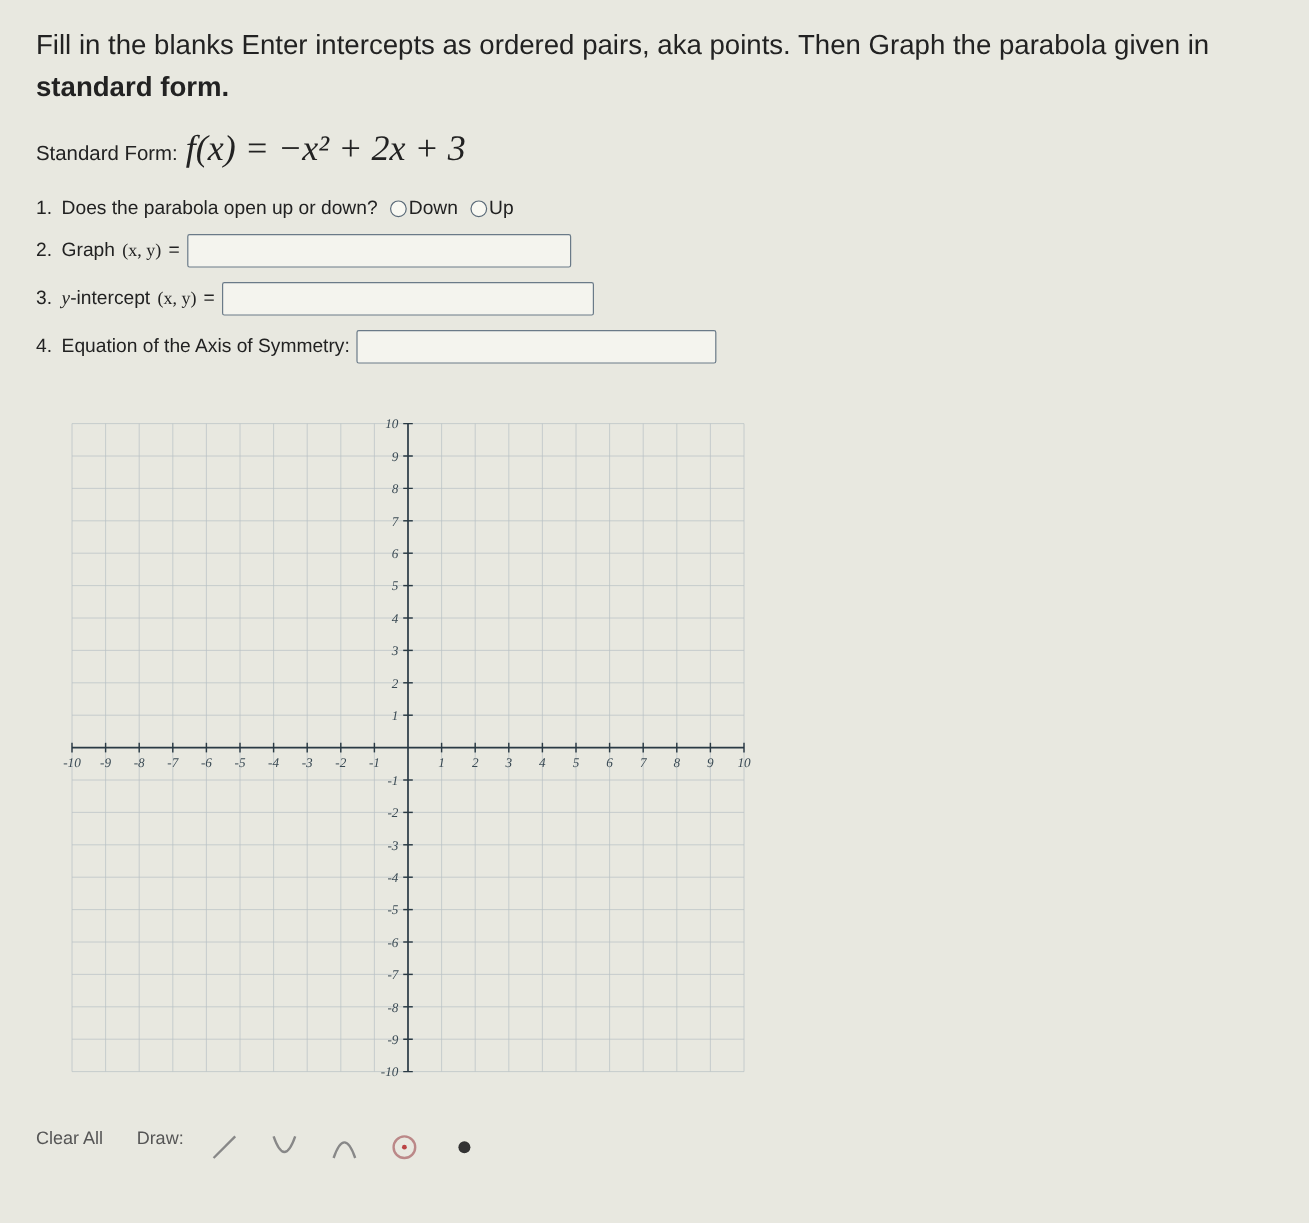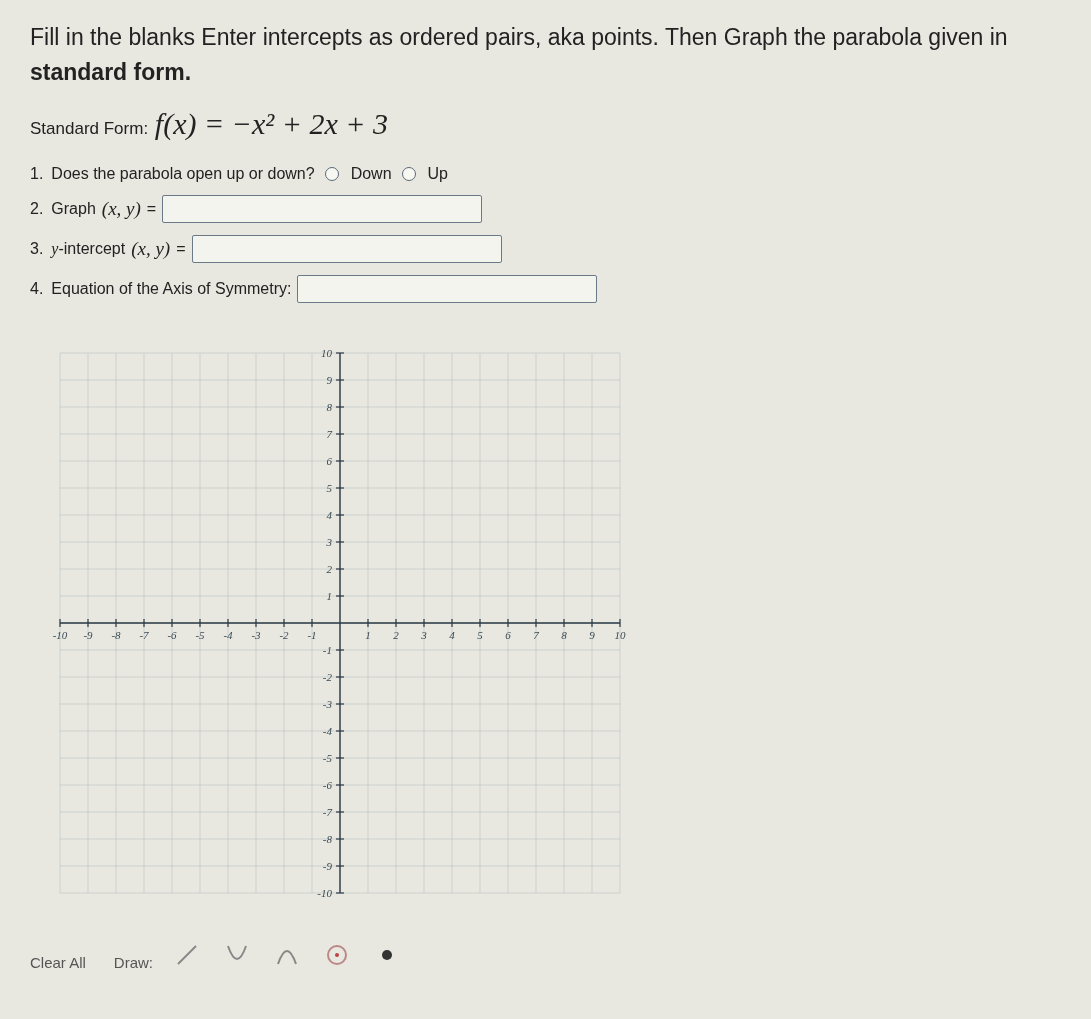--- a/index.html
+++ b/index.html
@@ -29,48 +29,48 @@
     .questions { margin-top: 8px; }
     .qline {
       font-size: 16px;
       margin-bottom: 12px;
       display: flex;
       align-items: center;
       flex-wrap: wrap;
       gap: 6px;
     }
     .qnum { margin-right: 2px; }
-    .mathvar { font-family: 'Times New Roman', serif; font-style: italic; font-size: 19px; }
+    .mathvar { font-family: 'Times New Roman', serif; font-size: 15px; }
     .blank {
       display: inline-block;
       border: 1px solid #6a7a88;
       background: #f4f4ee;
       height: 28px;
       border-radius: 2px;
     }
     .blank.w1 { width: 320px; }
     .blank.w2 { width: 310px; }
     .blank.w3 { width: 300px; }
     .italic-y { font-style: italic; font-family: 'Times New Roman', serif; }
-    .radio-wrap { display: inline-flex; align-items: center; gap: 12px; margin-left: 4px; }
+    .radio-wrap { display: inline-flex; align-items: center; gap: 2px; margin-left: 4px; }
     .radio-circle {
       width: 14px; height: 14px;
       border: 1px solid #5a6a78;
       border-radius: 50%;
       display: inline-block;
       background: #f8f8f2;
     }
     .graph-area {
       margin-top: 20px;
       width: 620px;
       position: relative;
     }
     .draw-row {
       display: flex;
-      align-items: flex-end;
+      align-items: flex-start;
       gap: 18px;
       margin-top: 12px;
       font-size: 15px;
       color: #555;
     }
     .tool-btn {
       width: 32px; height: 32px;
       display: inline-flex;
       align-items: center;
       justify-content: center;

